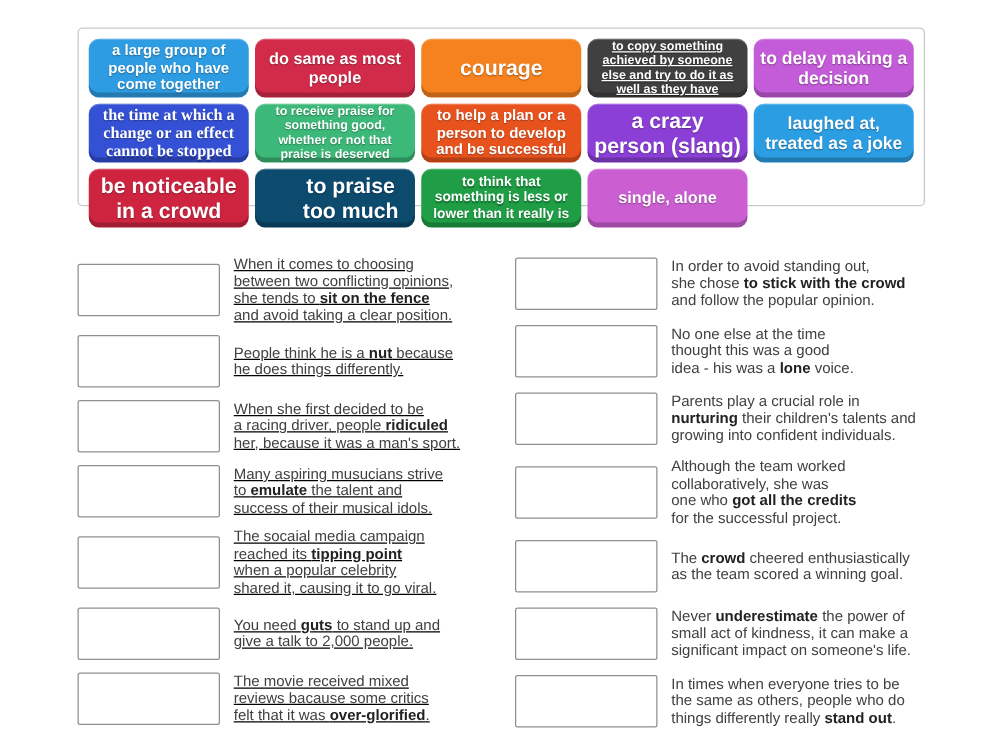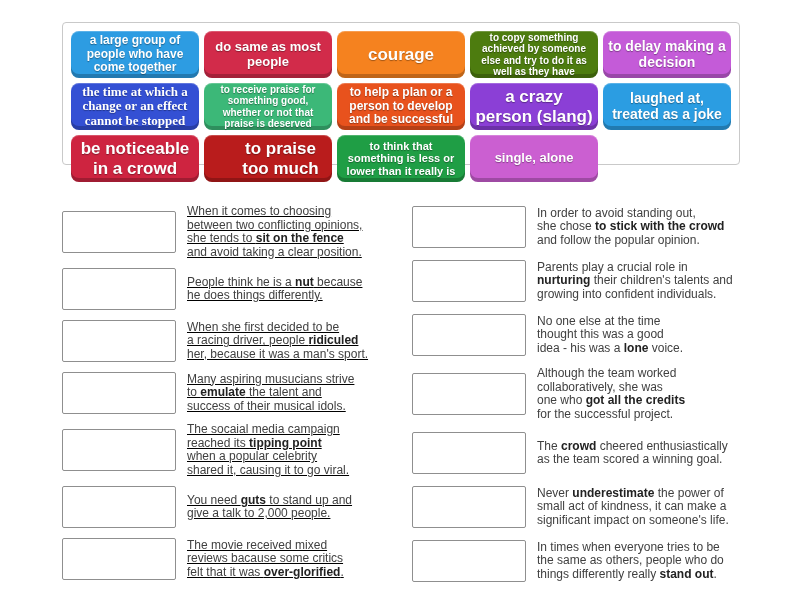--- a/index.html
+++ b/index.html
@@ -84,33 +84,33 @@
   .q-text b { font-weight: bold; color: #222222; }
 </style>
 </head>
 <body>
 
 <div class="board">
   <div class="tile-row">
     <div class="tile fs12" style="background-color: rgb(45, 156, 226);">a large group of people who have come together</div>
     <div class="tile fs16" style="background-color: rgb(210, 43, 74);">do same as most people</div>
     <div class="tile fs15" style="background-color: rgb(245, 130, 31);">courage</div>
-    <div class="tile fs10" style="background-color: #4d7c0f;">to copy something achieved by someone else and try to do it as well as they have</div>
+    <div class="tile fs10" style="background-color: #404040; text-decoration: underline;">to copy something achieved by someone else and try to do it as well as they have</div>
     <div class="tile fs14" style="background-color: rgb(196, 91, 216);">to delay making a decision</div>
   </div>
   <div class="tile-row">
     <div class="tile fs13" style="background-color: rgb(52, 80, 212); font-family: Liberation Serif, serif;">the time at which a change or an effect cannot be stopped</div>
     <div class="tile fs10" style="background-color: rgb(60, 184, 120);">to receive praise for something good, whether or not that praise is deserved</div>
     <div class="tile fs12" style="background-color: rgb(232, 82, 29);">to help a plan or a person to develop and be successful</div>
     <div class="tile fs15" style="background-color: rgb(139, 63, 214);">a crazy person (slang)</div>
     <div class="tile fs14" style="background-color: rgb(43, 157, 226);">laughed at, treated as a joke</div>
   </div>
   <div class="tile-row">
     <div class="tile fs15" style="background-color: rgb(206, 36, 64);">be noticeable in a crowd</div>
-    <div class="tile fs15" style="background-color: #b91c1c; padding-left: 30px;">to praise too much</div>
+    <div class="tile fs15" style="background-color: #0c4a6e; padding-left: 30px;">to praise too much</div>
     <div class="tile fs11" style="background-color: rgb(31, 158, 69);">to think that something is less or lower than it really is</div>
     <div class="tile fs16" style="background-color: rgb(203, 95, 209);">single, alone</div>
   </div>
 </div>
 
 <div class="questions">
   <div class="q-col-left">
     <div class="q-row">
       <div class="answer-box"></div>
       <div class="q-text"><span>When it comes to choosing
@@ -156,29 +156,29 @@
   </div>
   <div class="q-col-right">
     <div class="q-row">
       <div class="answer-box"></div>
       <div class="q-text"><span>In order to avoid standing out,
 she chose </span><b>to stick with the crowd</b><span>
 and follow the popular opinion.</span></div>
     </div>
     <div class="q-row">
       <div class="answer-box"></div>
+      <div class="q-text"><span>No one else at the time
+thought this was a good
+idea - his was a </span><b>lone</b><span> voice.</span></div>
+    </div>
+    <div class="q-row">
+      <div class="answer-box"></div>
       <div class="q-text"><span>Parents play a crucial role in
 </span><b>nurturing</b><span> their children's talents and
 growing into confident individuals.</span></div>
-    </div>
-    <div class="q-row">
-      <div class="answer-box"></div>
-      <div class="q-text"><span>No one else at the time
-thought this was a good
-idea - his was a </span><b>lone</b><span> voice.</span></div>
     </div>
     <div class="q-row">
       <div class="answer-box"></div>
       <div class="q-text"><span>Although the team worked
 collaboratively, she was
 one who </span><b>got all the credits</b><span>
 for the successful project.</span></div>
     </div>
     <div class="q-row">
       <div class="answer-box"></div>

